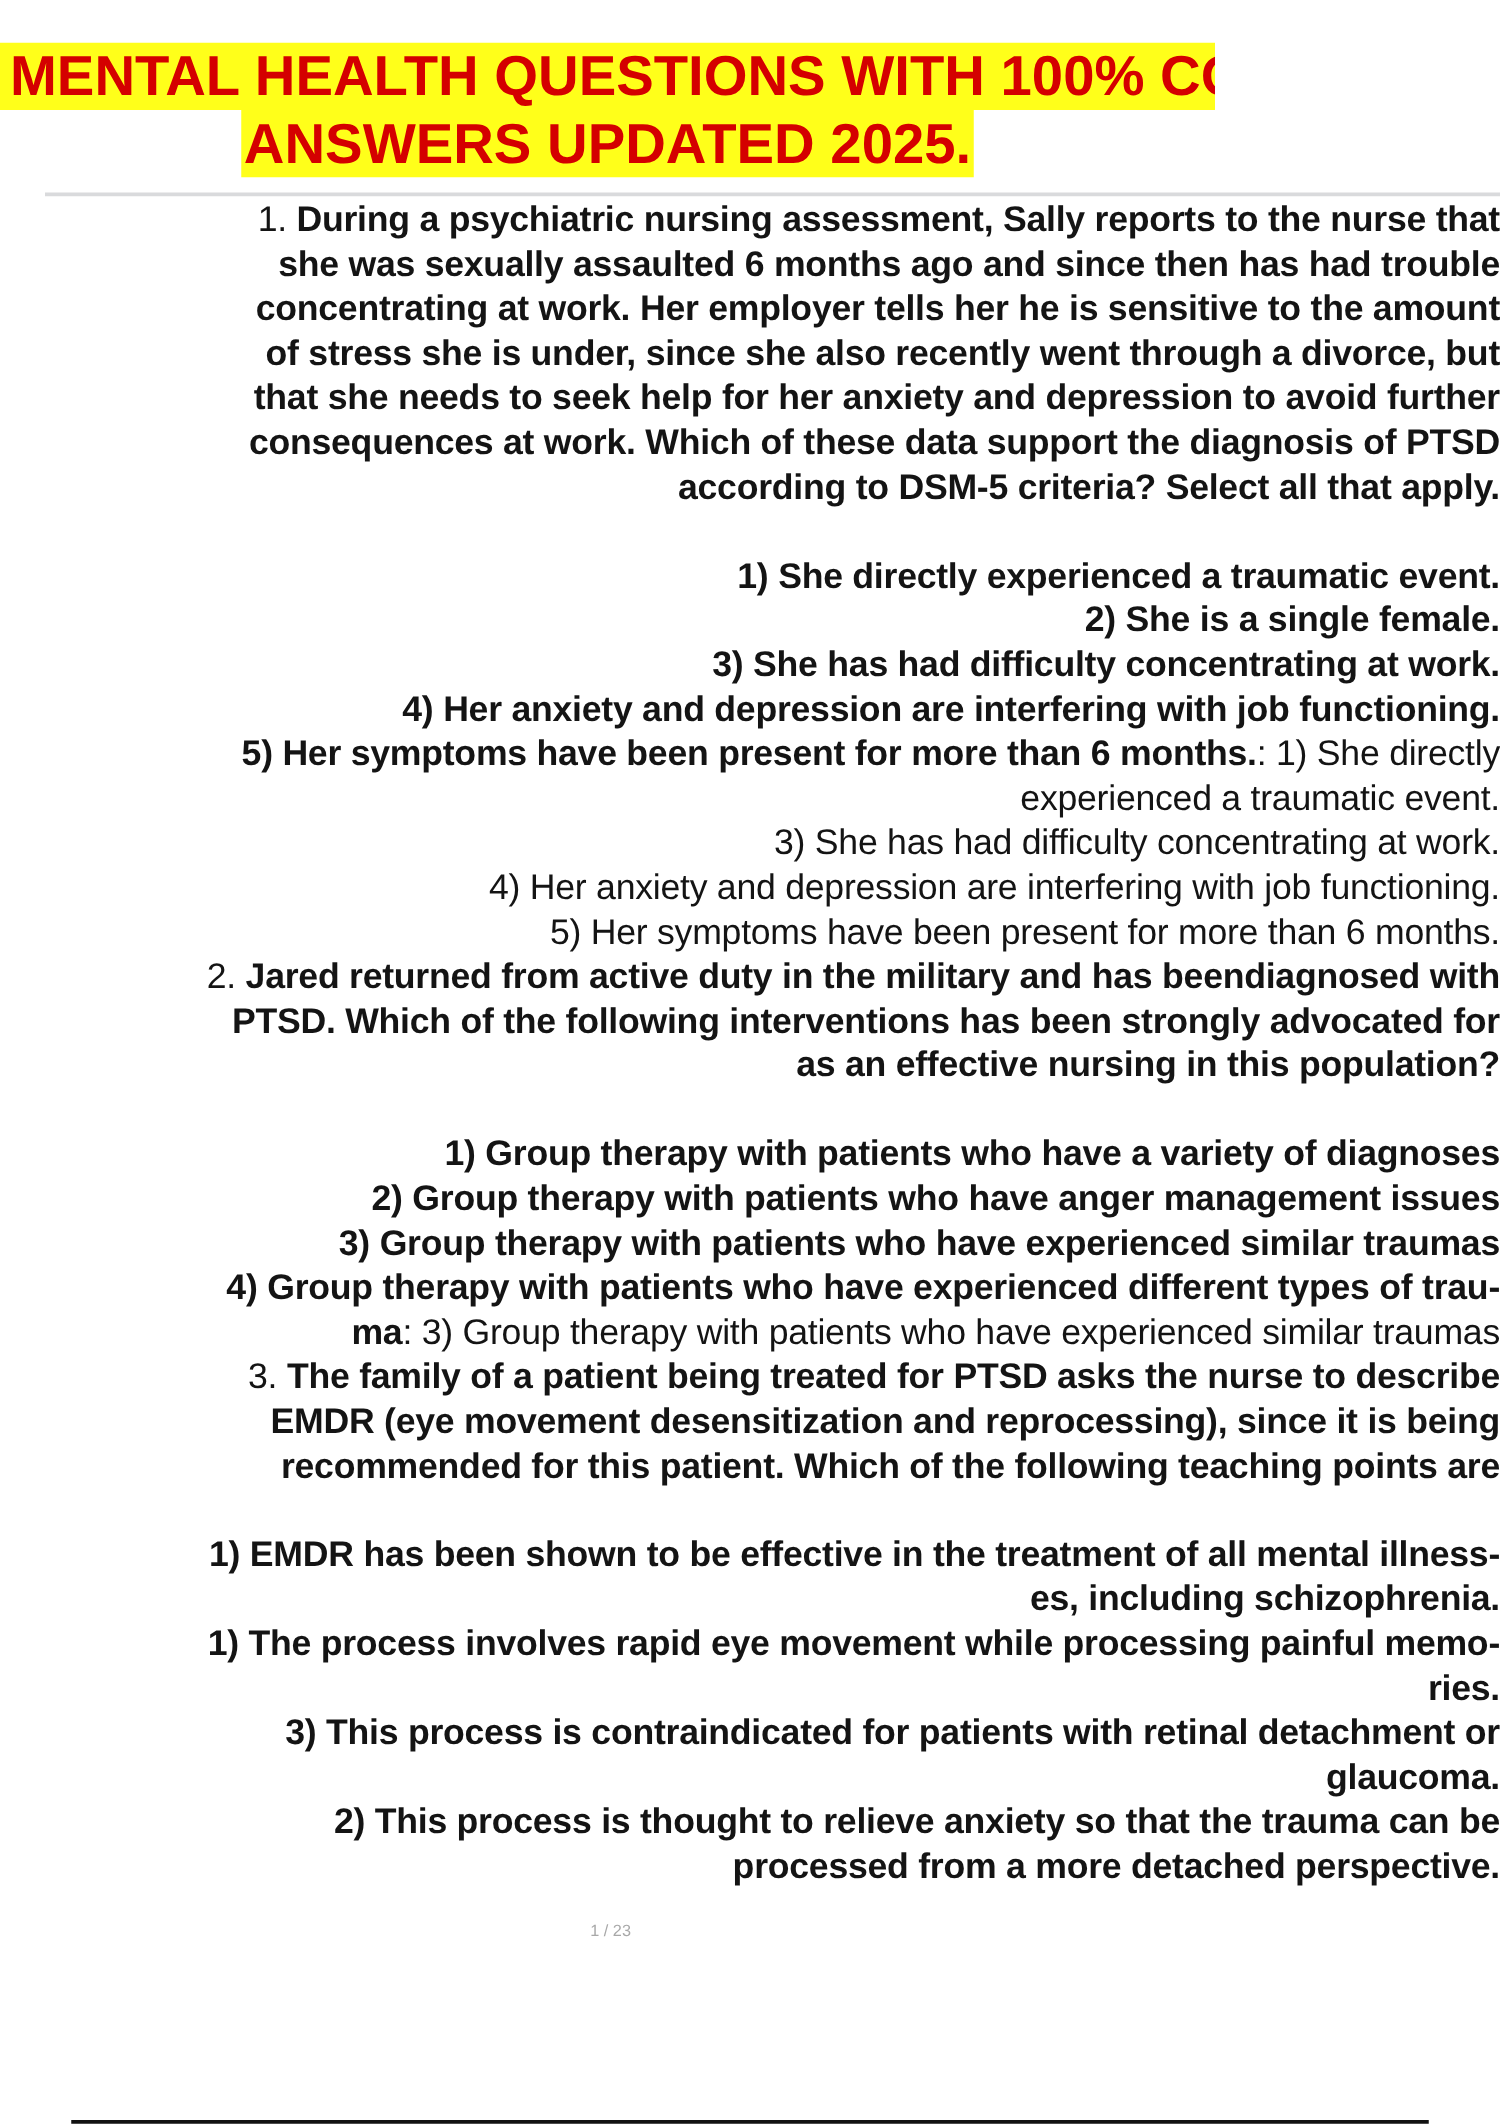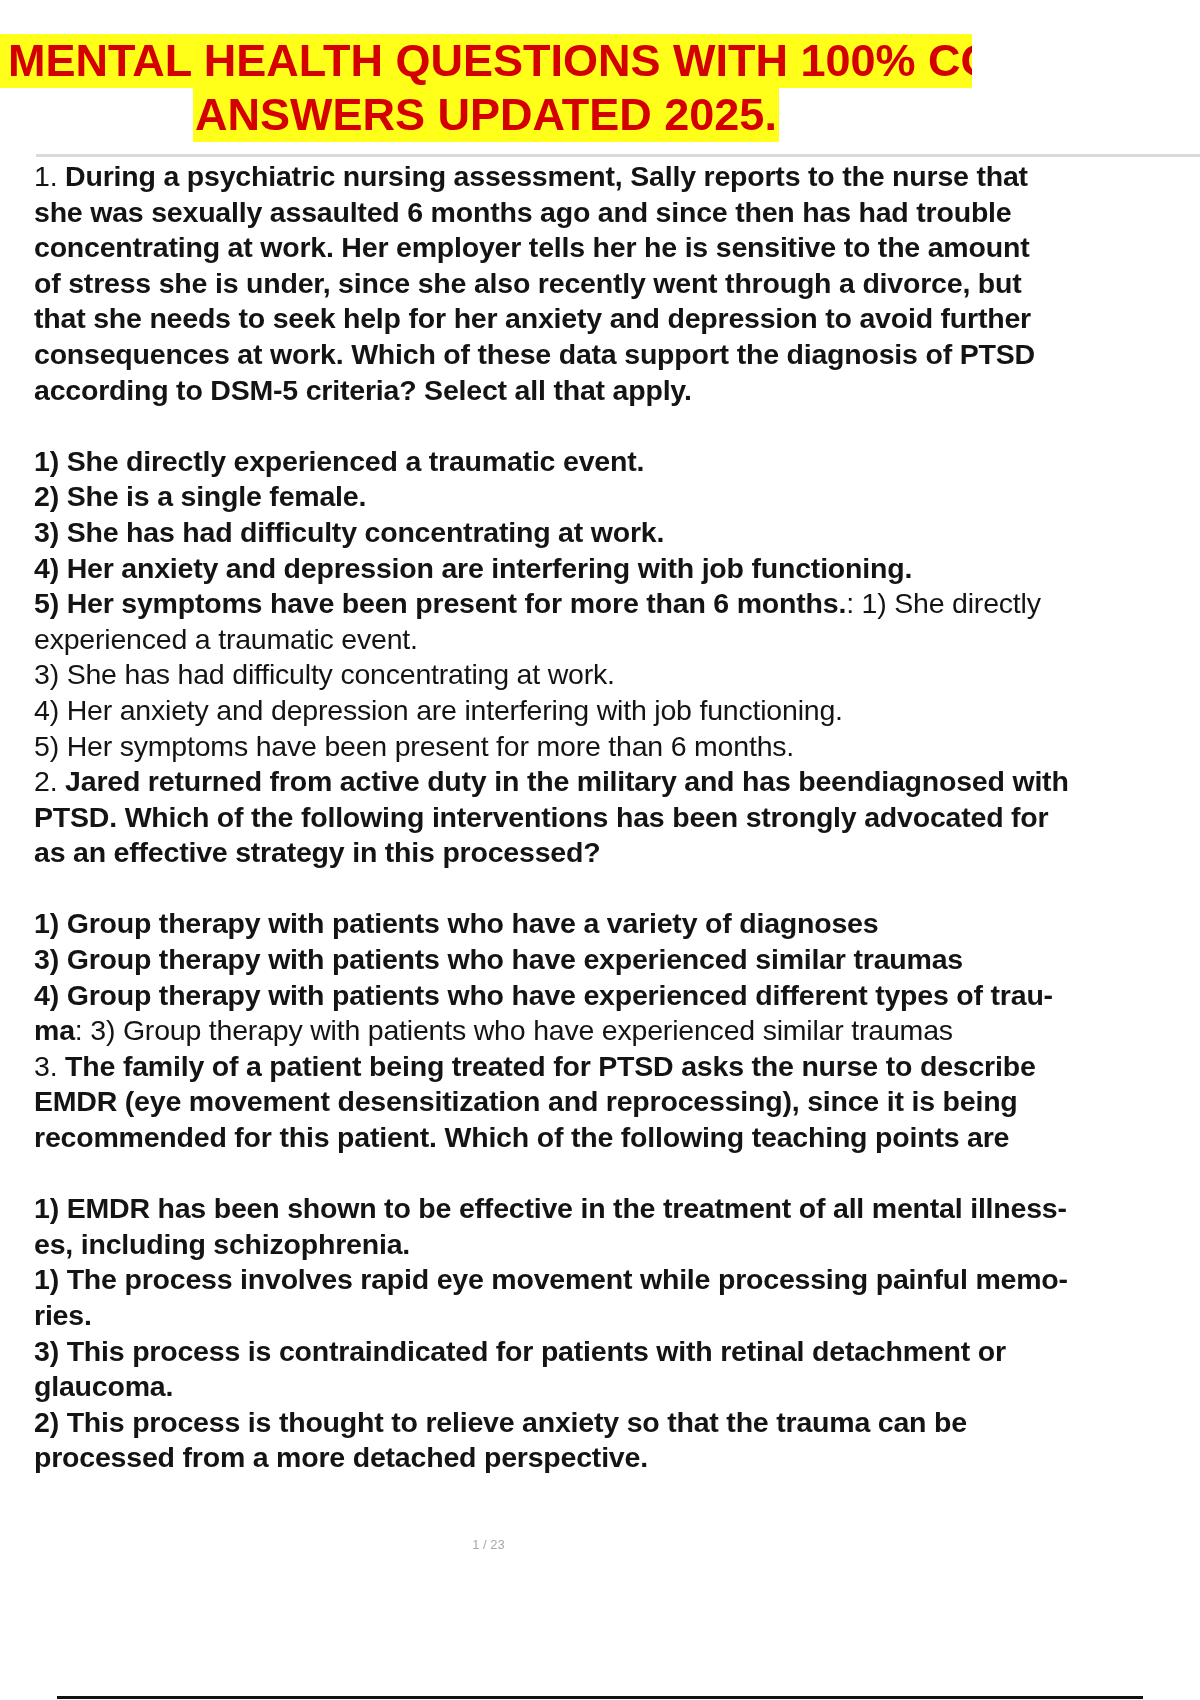--- a/index.html
+++ b/index.html
@@ -18,21 +18,21 @@
     white-space: nowrap; padding: 0 2px;
   }
   .title-line.l1 { position: relative; left: 0; width: 1200px; text-align: left; padding-left: 8px; box-sizing: border-box; margin-left: 0; }
   .title-line.l2 { margin-top: 0; }
   .divider {
     position: absolute; left: 36px; top: 154px; width: 1164px; height: 3px;
     background: #d9dadc;
   }
   .body {
     position: absolute; left: 34px; top: 159px; width: 1166px;
-    font-size: 28.5px; line-height: 35.6px; letter-spacing: -0.2px;
+    font-size: 28.5px; line-height: 35.6px; letter-spacing: -0.2px; text-align: right;
   }
   .line { white-space: nowrap; height: 35.6px; }
   .blank { height: 35.6px; }
   .b { font-weight: bold; }
   .n { font-weight: normal; }
   .page-num {
     position: absolute; left: 0; width: 977px; top: 1537px; text-align: center;
     font-size: 13px; color: #a8a8a8;
   }
   .bottom-rule {
@@ -67,23 +67,24 @@
     <div class="line"><span class="b">5) Her symptoms have been present for more than 6 months.</span><span class="n">:</span> <span class="n">1) She directly</span></div>
     <div class="line n">experienced a traumatic event.</div>
     <div class="line n">3) She has had difficulty concentrating at work.</div>
     <div class="line n">4) Her anxiety and depression are interfering with job functioning.</div>
     <div class="line n">5) Her symptoms have been present for more than 6 months.</div>
   </div>
 
   <div>
     <div class="line"><span class="n">2.</span> <span class="b">Jared returned from active duty in the military and has beendiagnosed with</span></div>
     <div class="line b">PTSD. Which of the following interventions has been strongly advocated for</div>
-    <div class="line b">as an effective strategy in this processed?</div>
+    <div class="line b">as an effective nursing in this population?</div>
     <div class="blank"></div>
     <div class="line b">1) Group therapy with patients who have a variety of diagnoses</div>
+    <div class="line b">2) Group therapy with patients who have anger management issues</div>
     <div class="line b">3) Group therapy with patients who have experienced similar traumas</div>
     <div class="line b">4) Group therapy with patients who have experienced different types of trau-</div>
     <div class="line"><span class="b">ma</span><span class="n">:</span> <span class="n">3) Group therapy with patients who have experienced similar traumas</span></div>
   </div>
 
   <div>
     <div class="line"><span class="n">3.</span> <span class="b">The family of a patient being treated for PTSD asks the nurse to describe</span></div>
     <div class="line b">EMDR (eye movement desensitization and reprocessing), since it is being</div>
     <div class="line b">recommended for this patient. Which of the following teaching points are</div>
     <div class="blank"></div>

